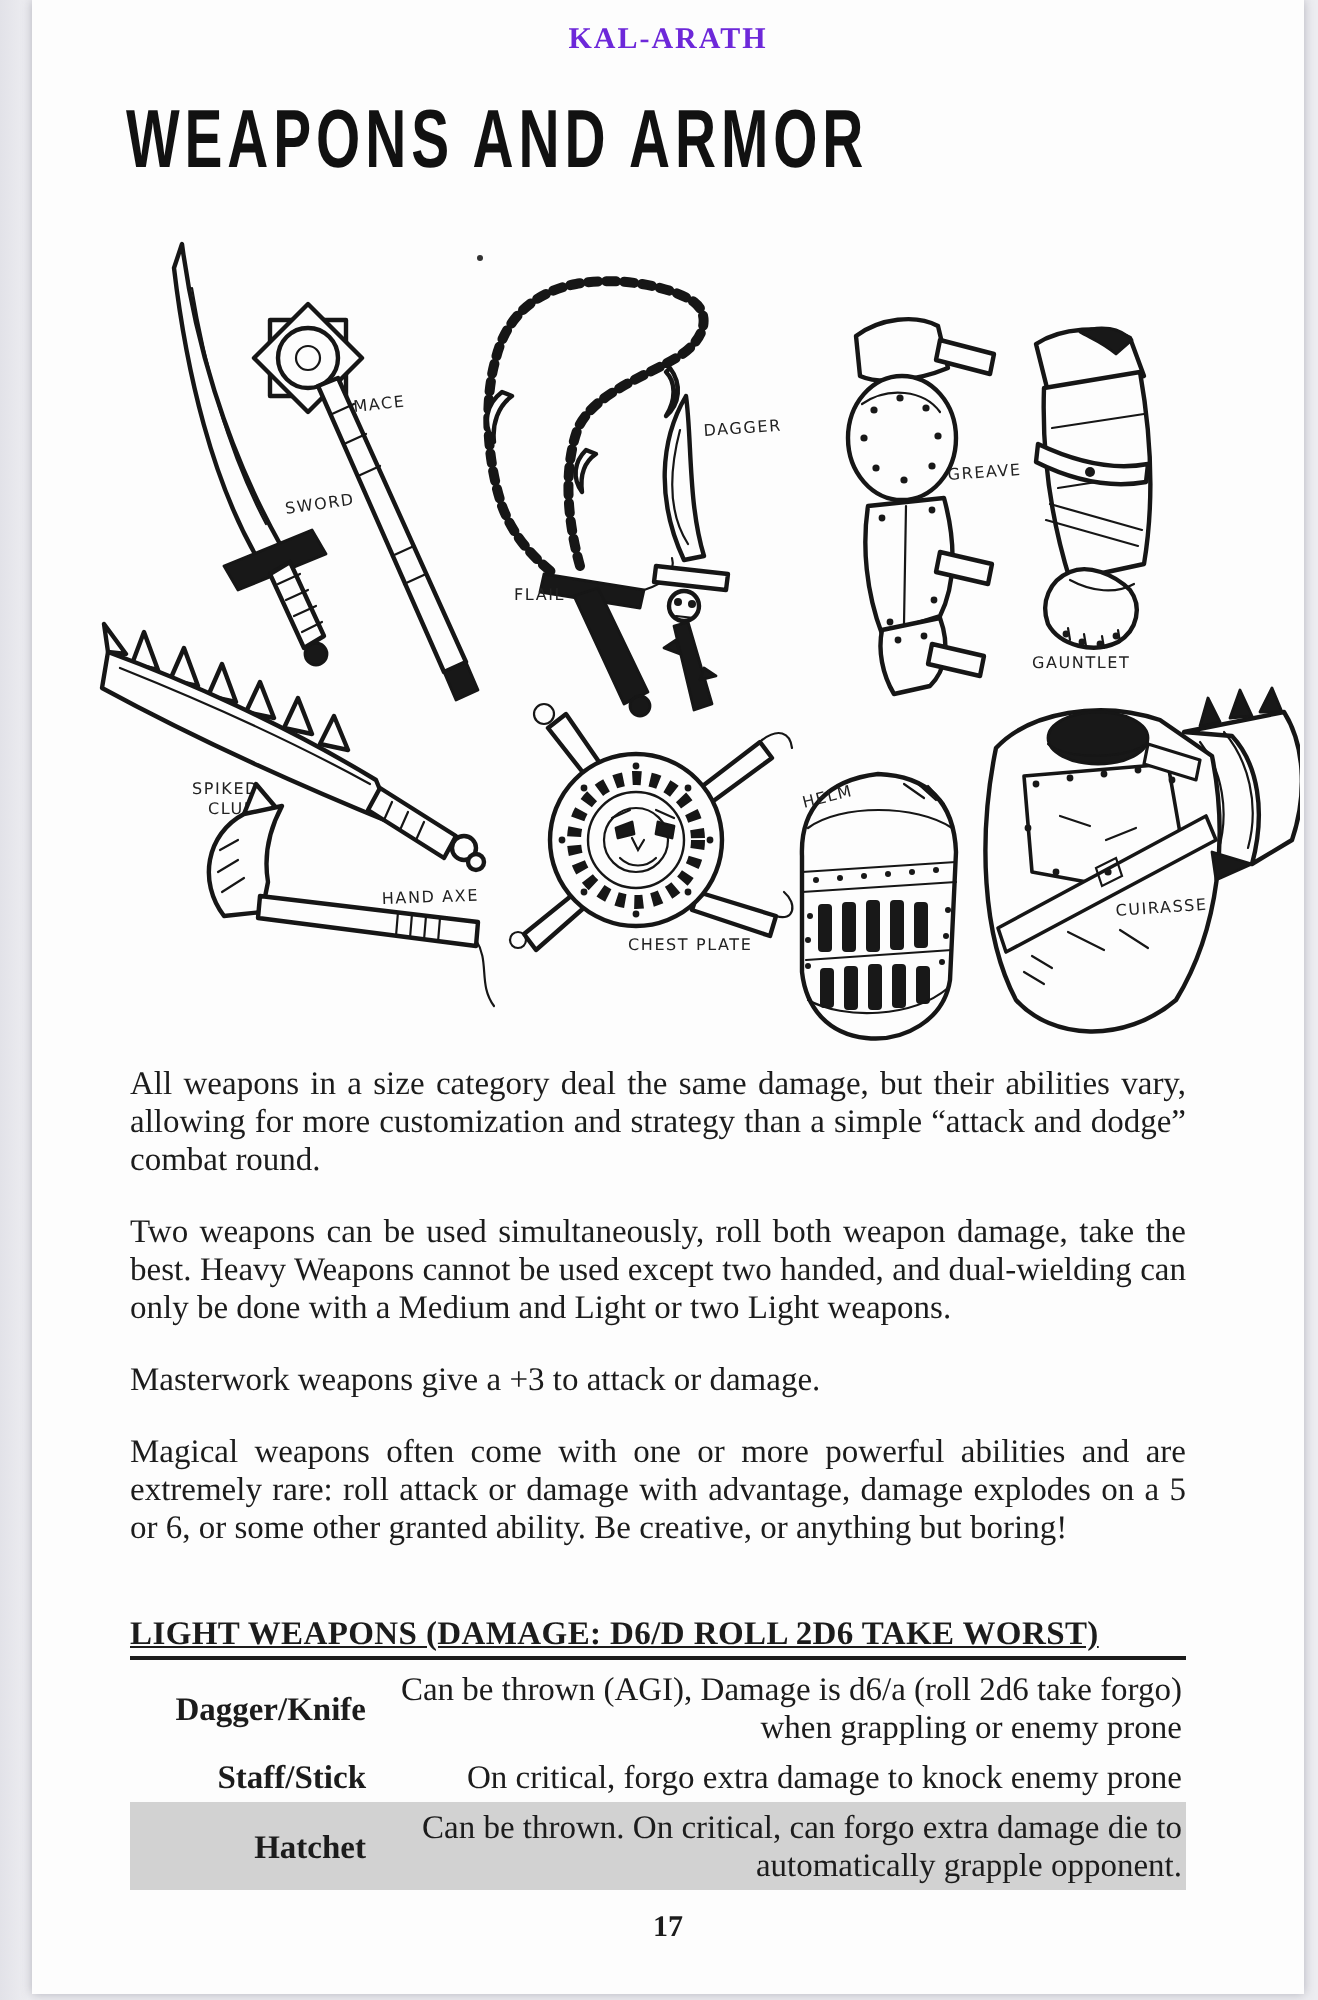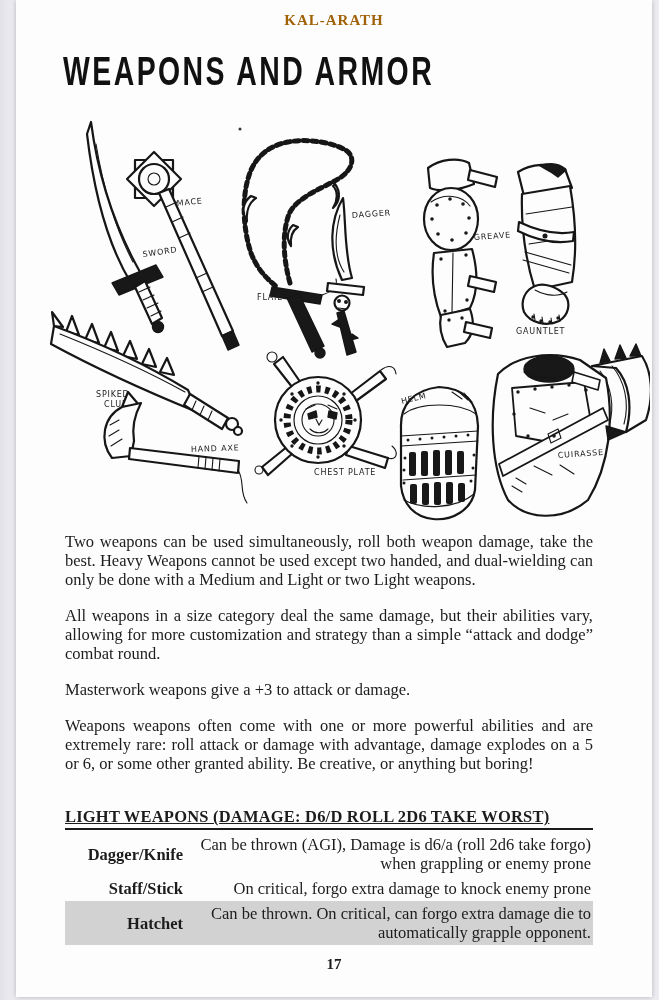--- a/index.html
+++ b/index.html
@@ -12,21 +12,21 @@
   }
   .canvas{position:absolute;inset:0;background:linear-gradient(90deg,#e2e2e8 0,#ededf1 14px,#ededf1 100%);}
   .page{
     position:absolute;left:16px;top:0;width:636px;height:997px;
     background:#fdfdfd;
     box-shadow:0 0 5px rgba(70,70,90,.35);
   }
   .running-header{
     position:absolute;top:12px;left:0;right:0;
     text-align:center;font-size:15px;font-weight:600;letter-spacing:1px;
-    color:#a16207;
+    color:#6d28d9;
   }
   .title{
     position:absolute;left:47px;top:48px;margin:0;
     font-family:"Liberation Sans",sans-serif;
     font-weight:700;font-size:29px;letter-spacing:2.5px;
     transform:scale(0.98,1.42);transform-origin:top left;
     color:#111;white-space:nowrap;
   }
   .illo{position:absolute;left:14px;top:113px;}
   .ink{fill:#fdfdfd;stroke:#161616;stroke-width:2.2;stroke-linejoin:round;stroke-linecap:round;}
@@ -270,27 +270,27 @@
         <path d="M499 464 L603 408 L608 420 L503 476 Z" fill="#fdfdfd" stroke="#161616" stroke-width="1.8" stroke-linejoin="round"></path>
         <path class="thin" d="M548 434 L558 429 L561 438 L551 443 Z"></path>
         <circle class="rivet" cx="554" cy="436" r="1.8"></circle>
         <path d="M574 372 L600 380 L598 390 L572 382 Z" fill="#fdfdfd" stroke="#161616" stroke-width="1.6" stroke-linejoin="round"></path>
         <path class="dark" d="M606 426 L626 432 L608 440 Z"></path>
         <text class="lbl" x="558" y="458" transform="rotate(-4 558 458)">CUIRASSE</text>
       </g>
     </svg>
 
     <div class="content">
+      <p class="para justify">All weapons in a size category deal the same damage, but their abilities vary, allowing for more customization and strategy than a simple “attack and dodge” combat round.</p>
+
       <p class="para justify">Two weapons  can be used simultaneously, roll both weapon damage, take the best. Heavy Weapons cannot be used except two handed, and dual-wielding can only be done with a Medium and Light or two Light weapons.</p>
 
-      <p class="para justify">All weapons in a size category deal the same damage, but their abilities vary, allowing for more customization and strategy than a simple “attack and dodge” combat round.</p>
-
       <p class="para"><strong>Masterwork weapons</strong><span> give a +3 to attack or damage.</span></p>
 
-      <p class="para justify"><strong>Weapons weapons</strong><span> often come with one or more powerful abilities and are extremely rare: roll attack or damage with advantage, damage explodes on a 5 or 6, or some other granted ability. Be creative, or anything but boring!</span></p>
+      <p class="para justify"><strong>Magical weapons</strong><span> often come with one or more powerful abilities and are extremely rare: roll attack or damage with advantage, damage explodes on a 5 or 6, or some other granted ability. Be creative, or anything but boring!</span></p>
 
       <div class="table-heading">LIGHT WEAPONS (DAMAGE: D6/D ROLL 2D6 TAKE WORST)</div>
 
       <div class="wtable">
         <div class="wrow">
           <div class="wname">Dagger/Knife</div>
           <div class="wdesc">Can be thrown (AGI), Damage is d6/a (roll 2d6 take forgo) when grappling or enemy prone</div>
         </div>
         <div class="wrow">
           <div class="wname">Staff/Stick</div>

